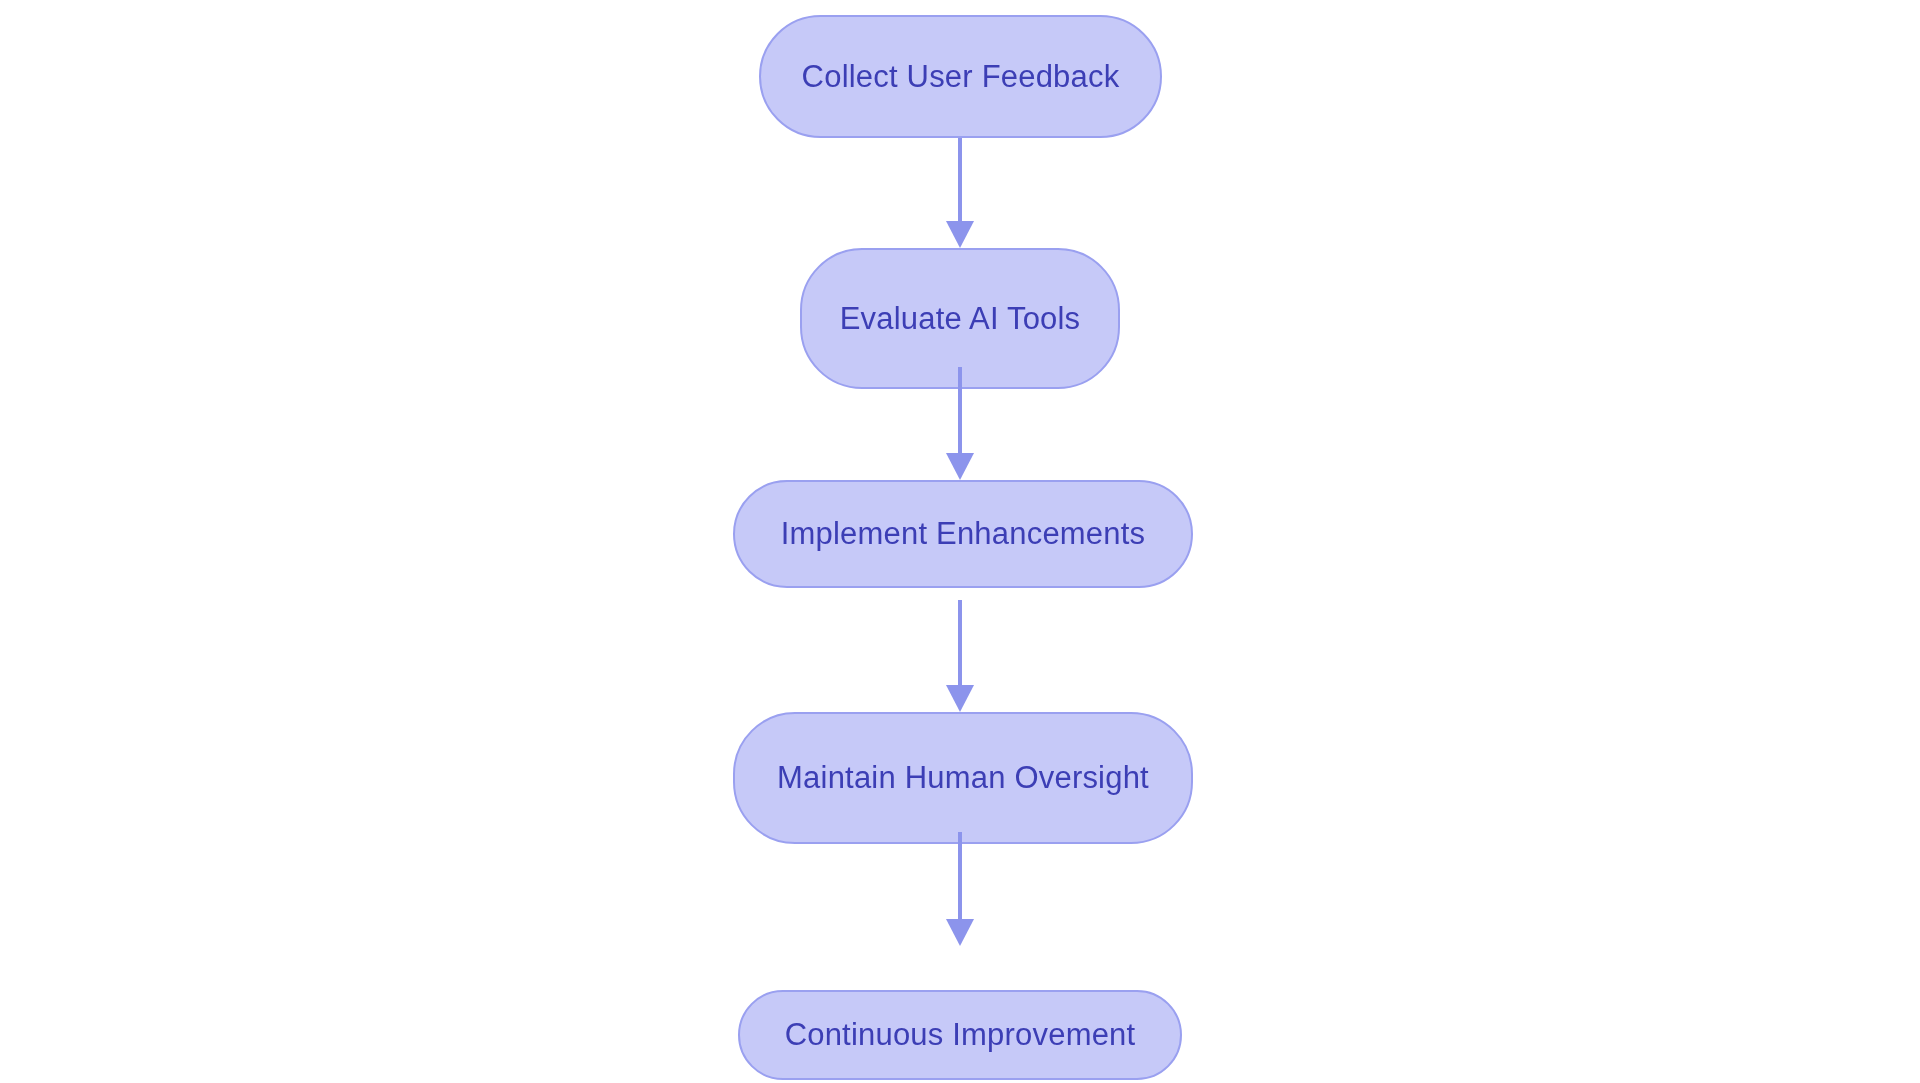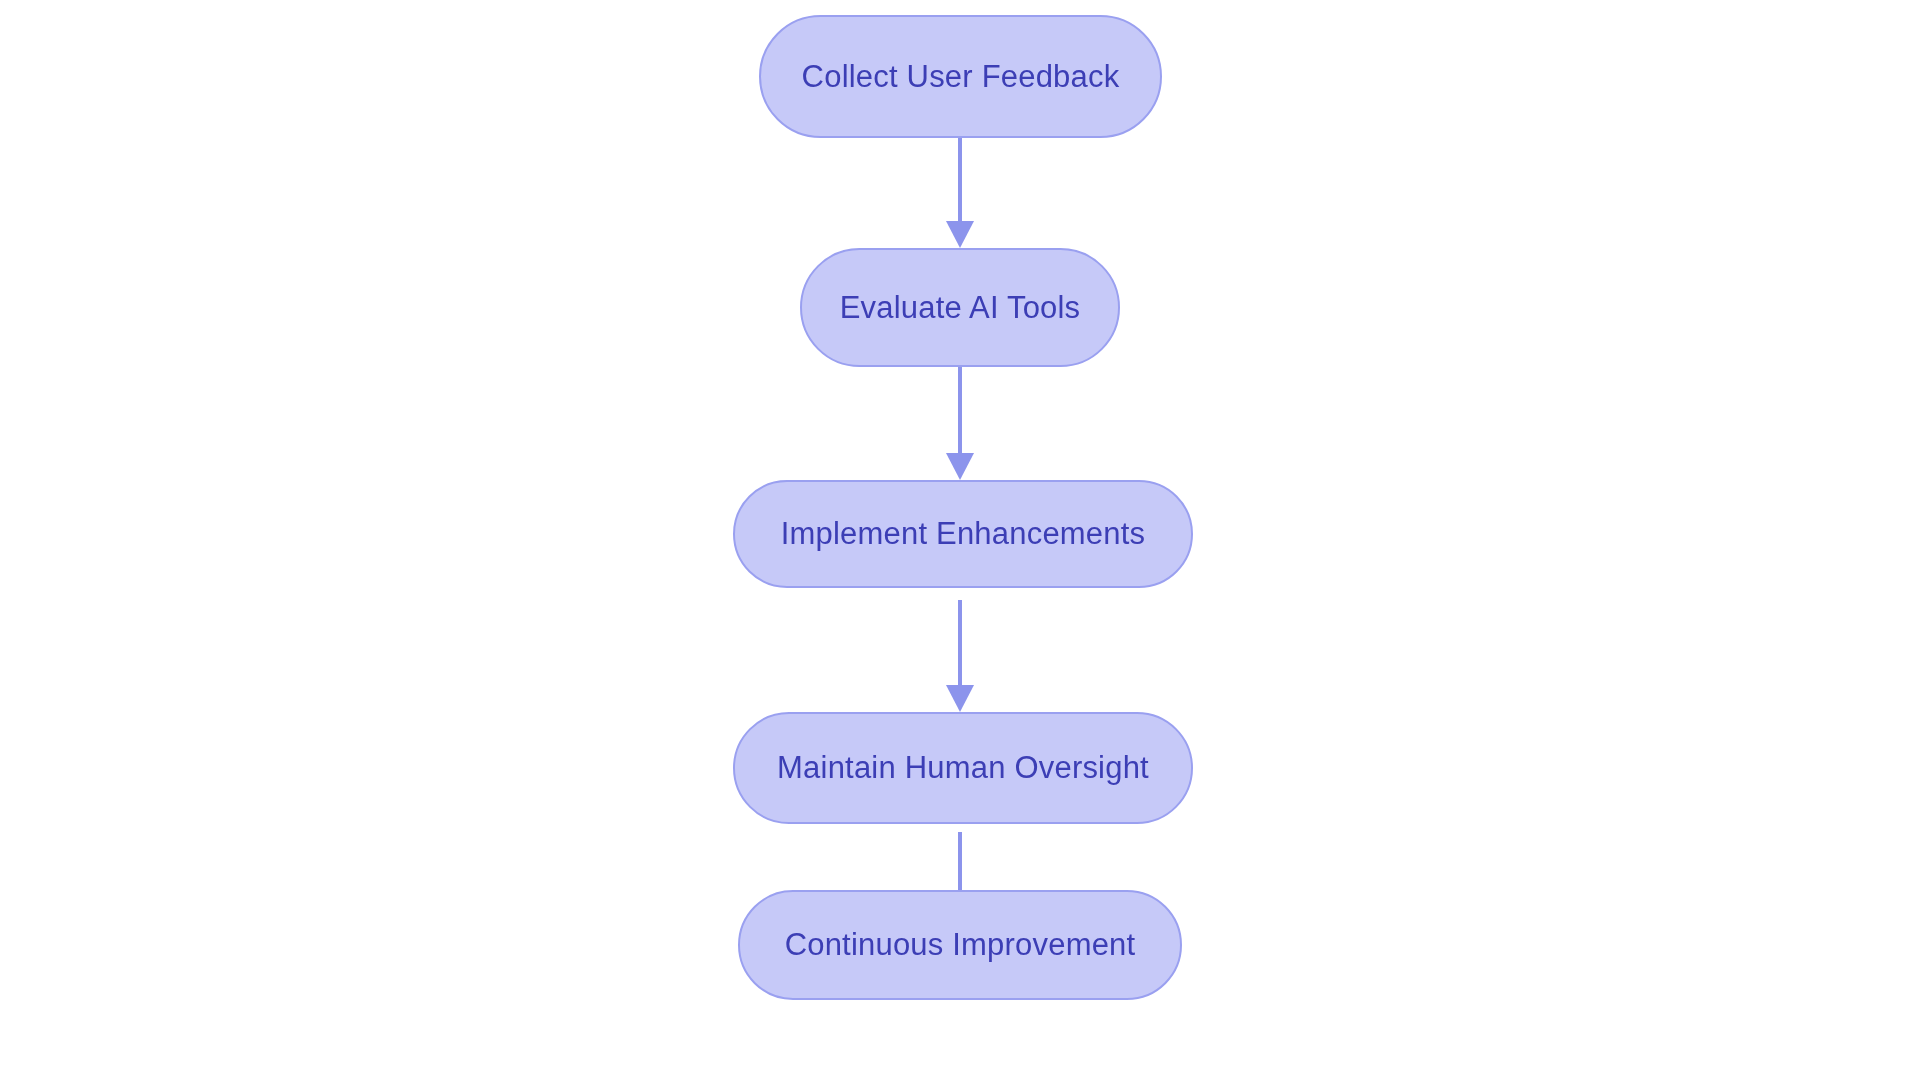--- a/index.html
+++ b/index.html
@@ -33,24 +33,24 @@
     border-radius: 62px;
   }
   .node-label {
     color: var(--node-text);
     font-size: 31px;
     letter-spacing: 0.2px;
     white-space: nowrap;
     text-align: center;
   }
   .n1 { left: 759px; top: 15px;  width: 403px; height: 123px; }
-  .n2 { left: 800px; top: 248px; width: 320px; height: 119px; }
+  .n2 { left: 800px; top: 248px; width: 320px; height: 141px; }
   .n3 { left: 733px; top: 480px; width: 460px; height: 108px; }
-  .n4 { left: 733px; top: 712px; width: 460px; height: 112px; }
-  .n5 { left: 738px; top: 890px; width: 444px; height: 110px; }
+  .n4 { left: 733px; top: 712px; width: 460px; height: 132px; }
+  .n5 { left: 738px; top: 990px; width: 444px; height: 90px; }
 
   .arrow {
     position: absolute;
     left: 946px;
     width: 28px;
     display: flex;
     flex-direction: column;
     align-items: center;
   }
   .arrow-stem {

